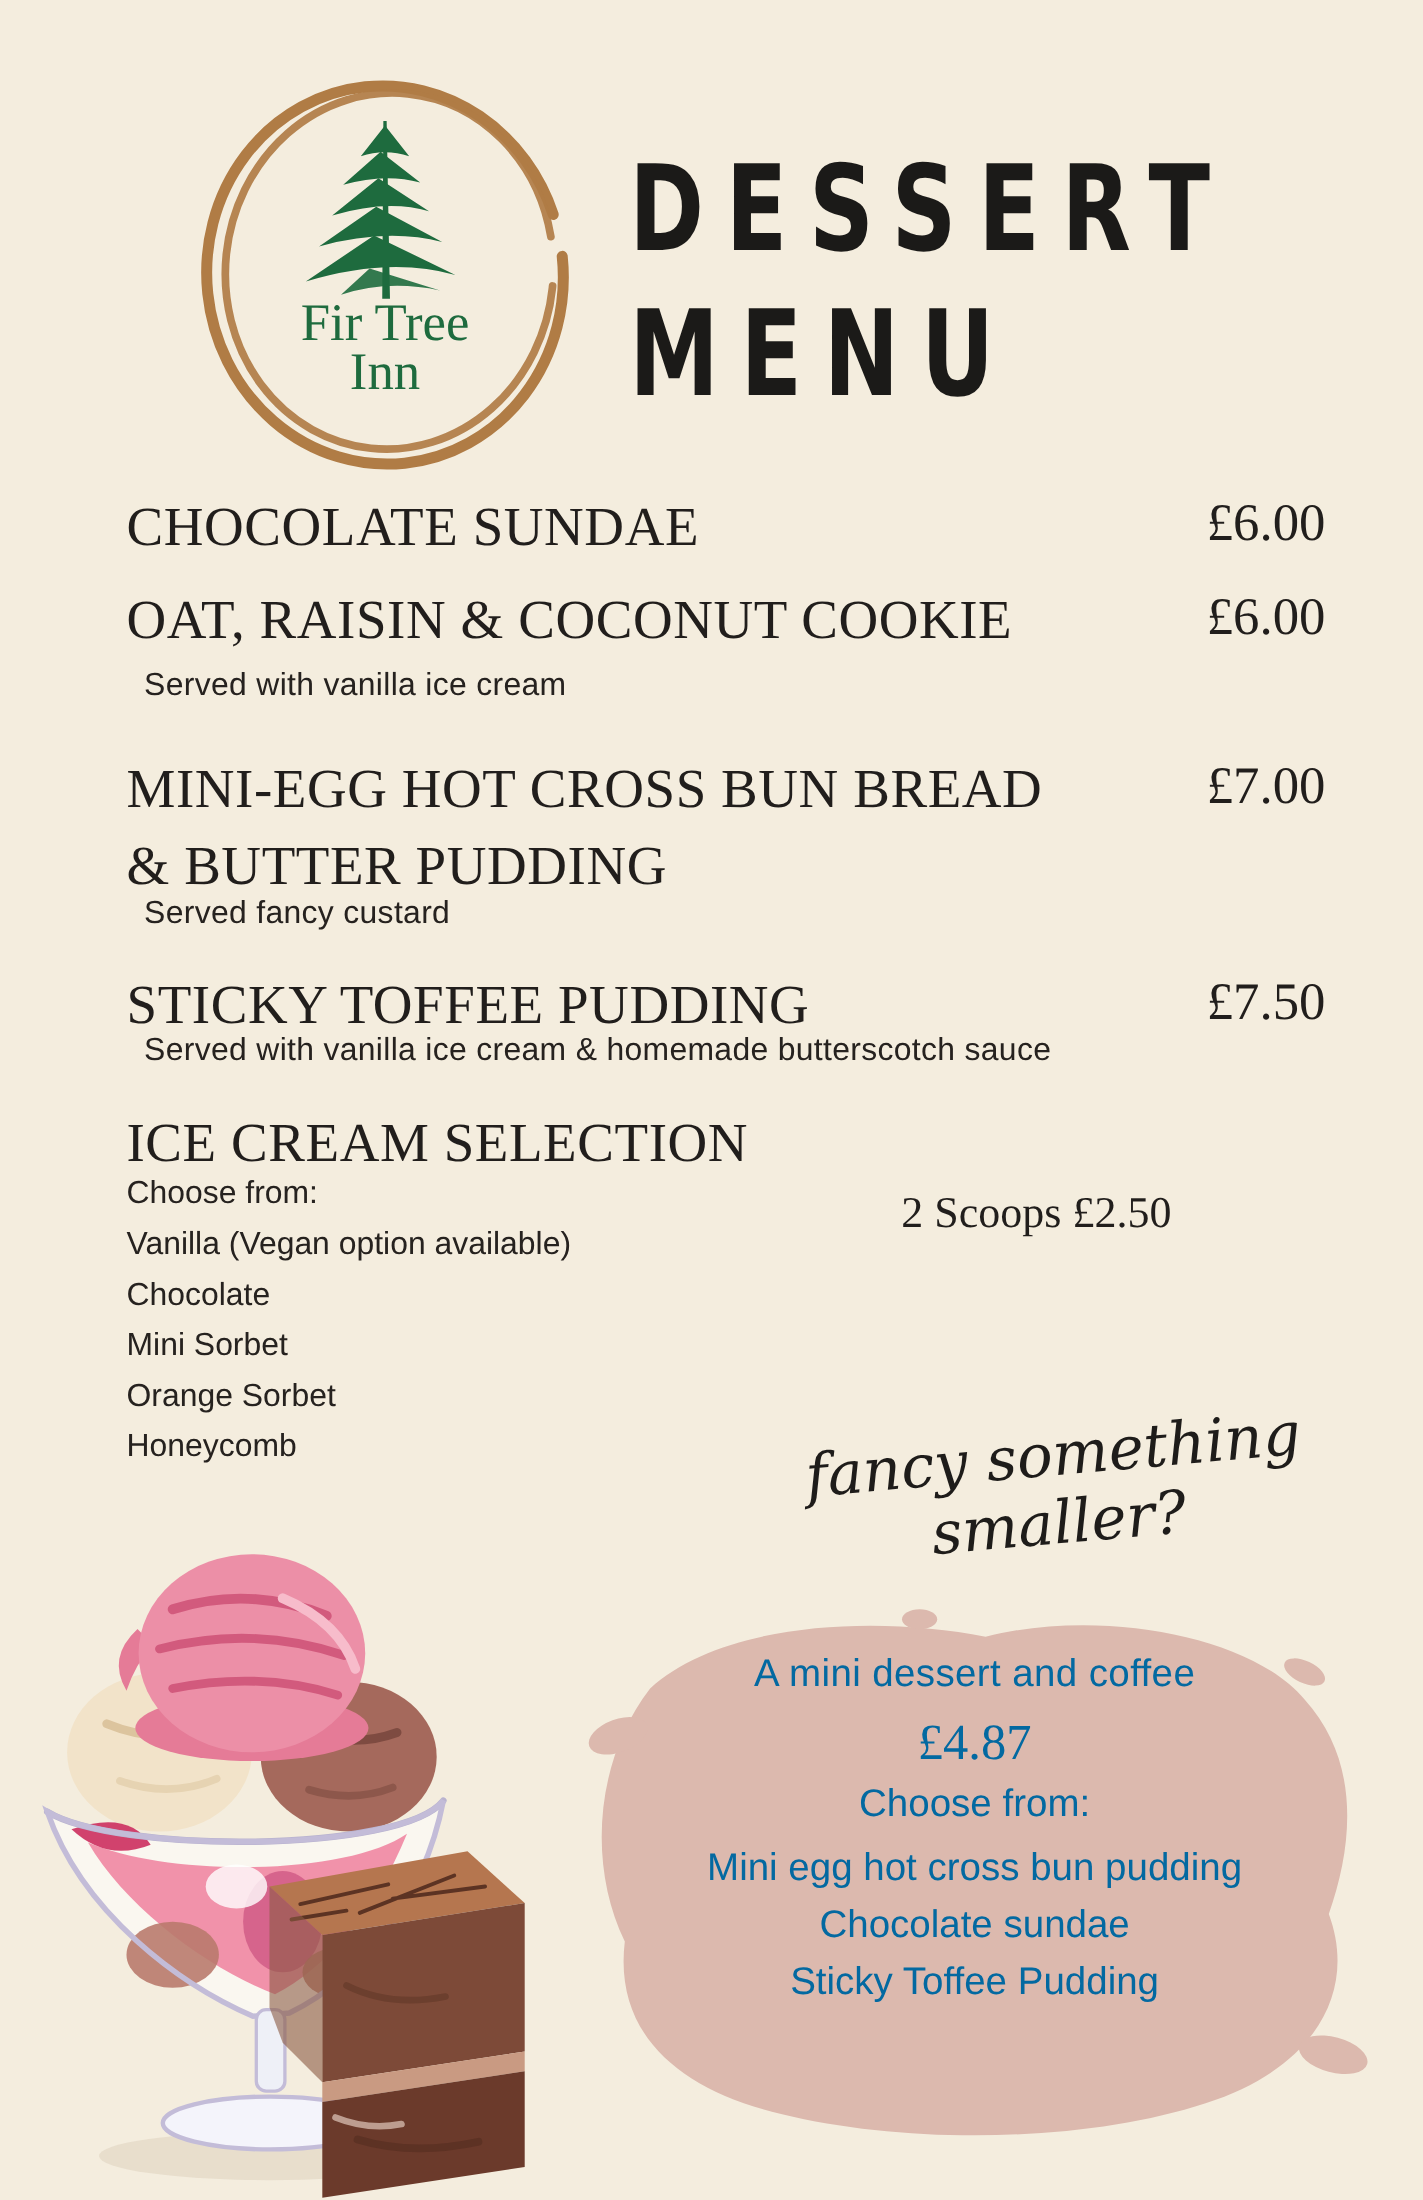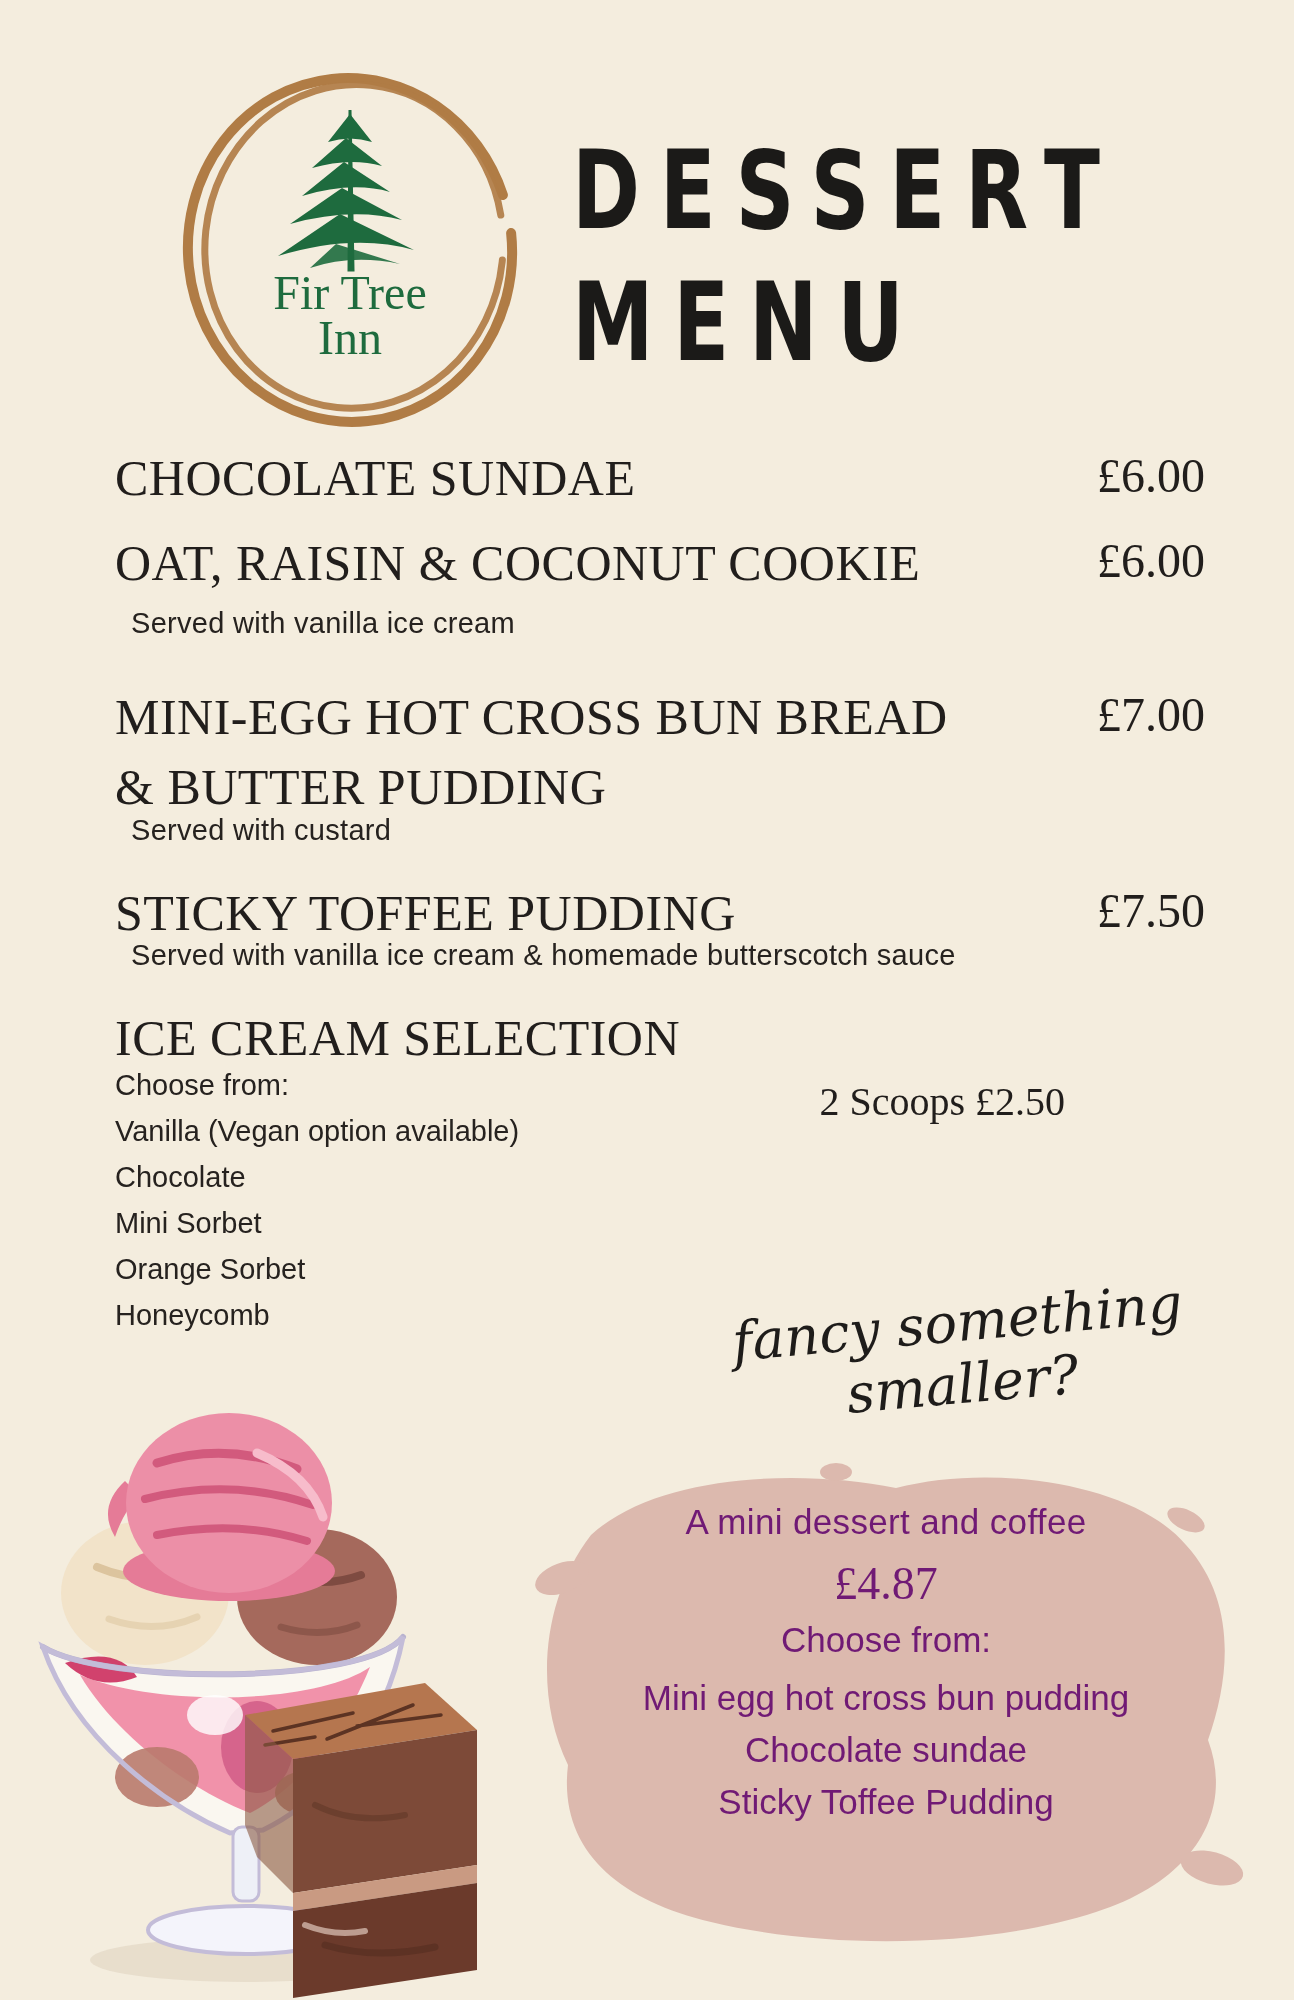--- a/index.html
+++ b/index.html
@@ -21,21 +21,21 @@
   
   .flavors{position:absolute;left:115px;top:1062px;font-size:29px;line-height:46px;color:#26221f;}
   .scoops{position:absolute;right:229px;top:1073px;text-align:right;font-family:"Liberation Serif",serif;
           font-size:40px;line-height:57px;white-space:nowrap;color:#211e1c;}
   
   .script-note{position:absolute;left:660px;top:1292px;width:600px;text-align:center;
                font-family:"DejaVu Serif",serif;font-style:italic;font-size:54px;line-height:62px;
                transform:rotate(-5deg);color:#1e1c1a;}
   
   .blob-svg{position:absolute;left:496px;top:1450px;width:778px;height:520px;}
-  .promo{position:absolute;left:520px;top:1502px;width:732px;text-align:center;color:#701a75;}
+  .promo{position:absolute;left:520px;top:1502px;width:732px;text-align:center;color:#0369a1;}
   .promo-headline{font-size:35px;margin:0 0 15px 0;letter-spacing:0.01em;}
   .promo-price{font-family:"Liberation Serif",serif;font-size:46px;margin:0 0 10px 0;}
   .promo-choose{font-size:35px;margin:0 0 12px 0;}
   .promo-options{font-size:35px;line-height:52px;margin:0;}
   .illus-svg{position:absolute;left:5px;top:1385px;width:515px;height:615px;}
 </style>
 </head>
 <body>
 
 <div class="page">
@@ -69,21 +69,21 @@
   <div class="menu-row" style="top:528px;">
     <div class="item-name">OAT, RAISIN &amp; COCONUT COOKIE</div>
     <div class="item-price">£6.00</div>
     <div class="item-desc" style="top:79px;">Served with vanilla ice cream</div>
   </div>
 
   <div class="menu-row" style="top:682px;">
     <div class="item-name">MINI-EGG HOT CROSS BUN BREAD
 &amp; BUTTER PUDDING</div>
     <div class="item-price">£7.00</div>
-    <div class="item-desc" style="top:132px;">Served with custard</div>
+    <div class="item-desc" style="top:132px;">Served fancy custard</div>
   </div>
 
   <div class="menu-row" style="top:878px;">
     <div class="item-name">STICKY TOFFEE PUDDING</div>
     <div class="item-price">£7.50</div>
     <div class="item-desc" style="top:61px;">Served with vanilla ice cream &amp; homemade butterscotch sauce</div>
   </div>
 
   <div class="menu-row" style="top:1003px;">
     <div class="item-name">ICE CREAM SELECTION</div>

